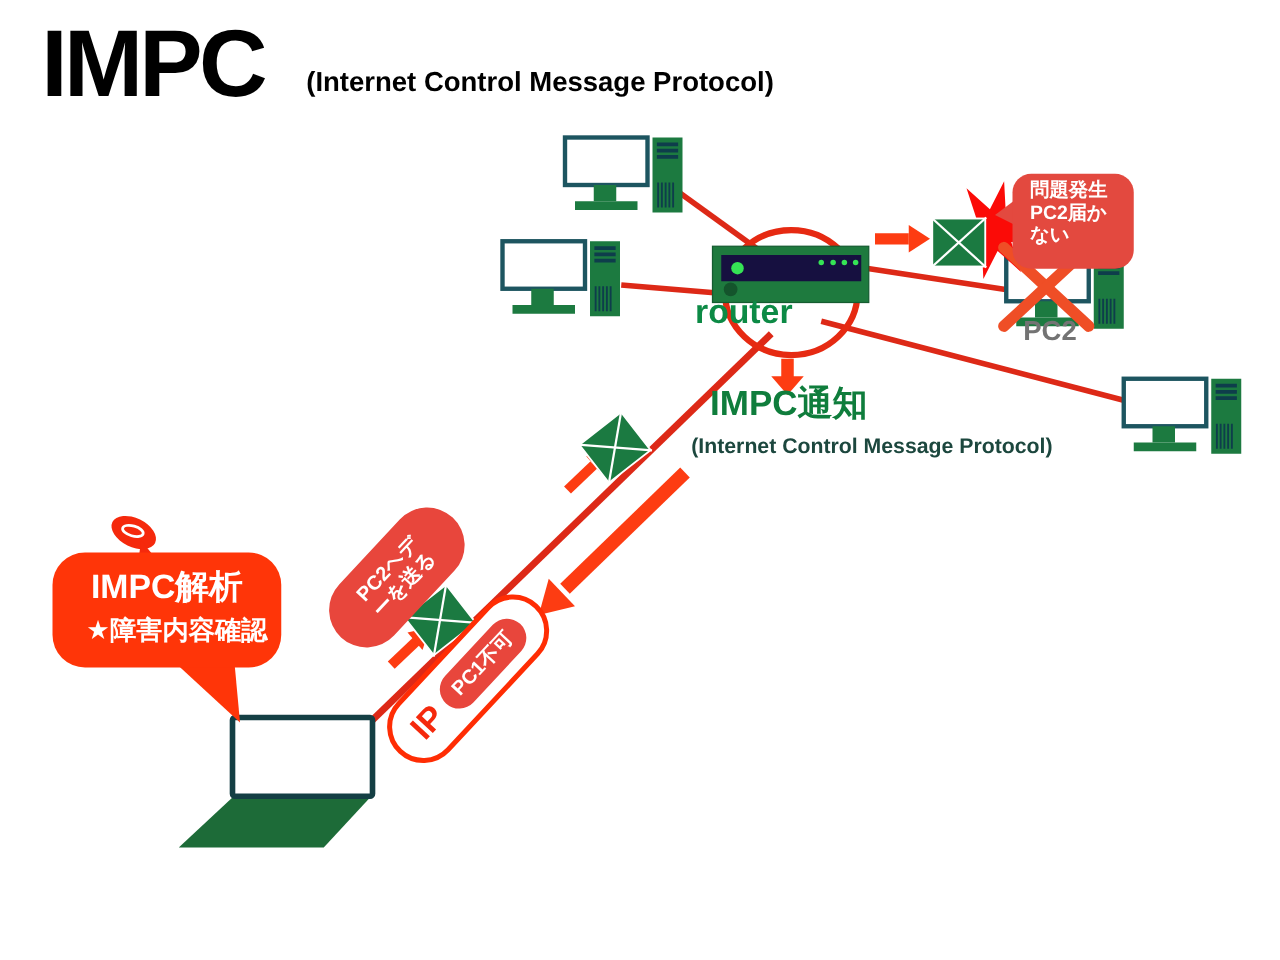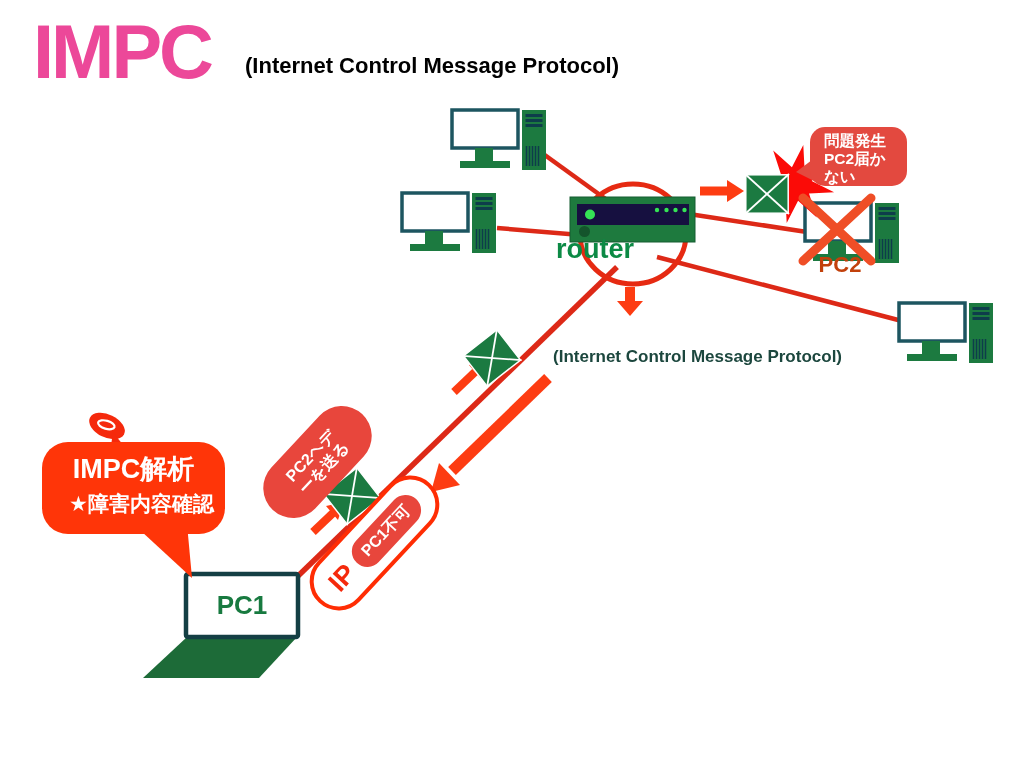--- a/index.html
+++ b/index.html
@@ -1,28 +1,28 @@
 <!DOCTYPE html>
 <html><head>
 <meta charset="utf-8">
 <style>
   html,body{margin:0;padding:0;background:#fff;width:1024px;height:768px;overflow:hidden;
     font-family:"Liberation Sans","DejaVu Sans",sans-serif;}
   .canvas{position:relative;width:1024px;height:768px;background:#ffffff;}
   .abs{position:absolute;}
   svg.layer{position:absolute;left:0;top:0;}
-  .title{left:33px;top:14px;font-size:76px;font-weight:900;color:#ec4899;letter-spacing:-3px;line-height:1;}
+  .title{left:33px;top:14px;font-size:76px;font-weight:900;color:#000000;letter-spacing:-3px;line-height:1;}
   .subtitle{left:245px;top:53px;font-size:22px;font-weight:800;color:#000;}
   .router-label{left:556px;top:236px;font-size:27px;font-weight:800;color:#0c8a45;line-height:1;}
   .notice-title{left:568px;top:308px;font-size:28px;font-weight:800;color:#0f7d3c;line-height:1.1;}
   .notice-sub{left:553px;top:347px;font-size:17px;font-weight:800;color:#1c473e;}
   .pc1-label{left:186px;top:574px;width:112px;height:63px;display:flex;align-items:center;justify-content:center;
     font-size:26px;font-weight:800;color:#187a40;}
-  .pc2-label{left:803px;top:252px;width:74px;text-align:center;font-size:22px;font-weight:800;color:#c2410c;}
-  .error-bubble{left:810px;top:127px;width:97px;height:59px;background:#e3493f;border-radius:15px;
+  .pc2-label{left:803px;top:252px;width:74px;text-align:center;font-size:22px;font-weight:800;color:#737373;}
+  .error-bubble{left:810px;top:139px;width:97px;height:76px;background:#e3493f;border-radius:15px;
     color:#fff;font-size:15.5px;font-weight:800;line-height:1.15;padding:5px 0 0 14px;box-sizing:border-box;}
   .analysis-bubble{left:42px;top:442px;width:183px;height:92px;background:#ff3508;border-radius:26px;
     color:#fff;text-align:center;}
   .analysis-bubble .l1{display:block;margin-top:9px;font-size:27px;font-weight:800;}
   .analysis-bubble .l2{display:block;margin-top:3px;font-size:21px;font-weight:800;margin-left:16px;}
   .send-label{left:252px;top:432px;width:131px;height:60px;background:#e8463c;border-radius:30px;
     transform:rotate(-47deg);display:flex;flex-direction:column;align-items:center;justify-content:center;
     color:#fff;font-size:16px;font-weight:800;line-height:1.15;}
   .ip-capsule{left:293px;top:514px;width:163px;height:58px;background:#fff;border:4.5px solid #ff2d04;
     border-radius:34px;transform:rotate(-47deg);display:flex;align-items:center;justify-content:center;
@@ -139,23 +139,23 @@
       <polygon points="8,3 27,12 14,21" fill="#f5290c"></polygon>
       <ellipse cx="-1" cy="-1" rx="8.5" ry="4" fill="none" stroke="#ffffff" stroke-width="2.2" transform="rotate(-10)"></ellipse>
     </g>
   </svg>
 
   <div class="abs title">IMPC</div>
   <div class="abs subtitle">(Internet Control Message Protocol)</div>
 
   <div class="abs router-label">router</div>
 
+  <div class="abs notice-title">IMPC通知</div>
   <div class="abs notice-sub">(Internet Control Message Protocol)</div>
 
-  <div class="abs pc1-label">PC1</div>
   <div class="abs pc2-label">PC2</div>
 
   <div class="abs error-bubble">
     <span style="display:block">問題発生</span>
     <span style="display:block">PC2届か</span>
     <span style="display:block">ない</span>
   </div>
 
   <div class="abs analysis-bubble">
     <span class="l1">IMPC解析</span>

